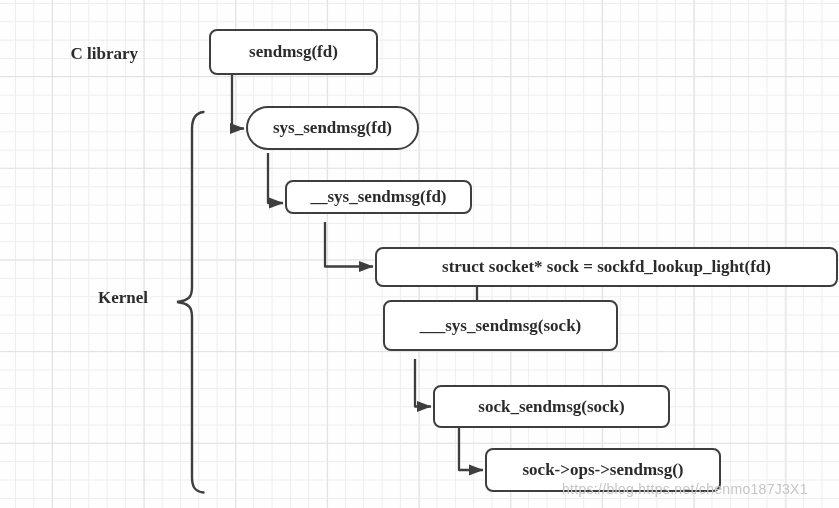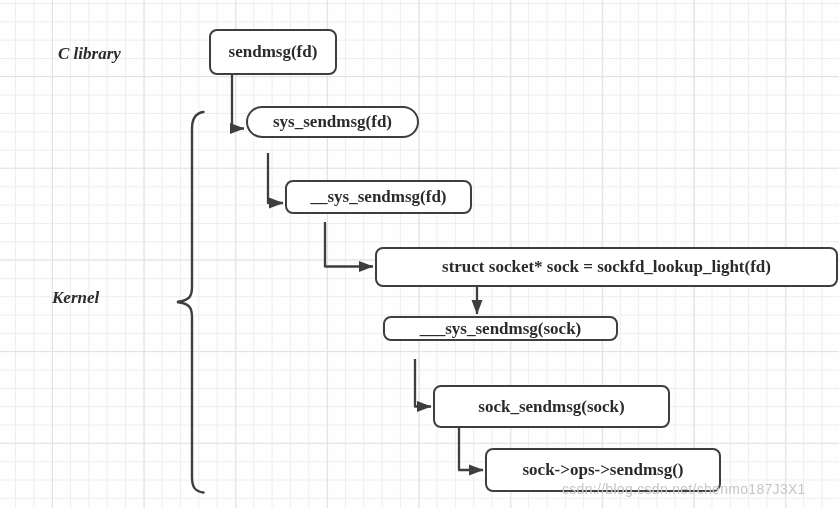--- a/index.html
+++ b/index.html
@@ -22,21 +22,21 @@
   .conn{stroke:#3e3e3e;stroke-width:2.3;fill:none;stroke-linejoin:round;}
   .brace{stroke:#3e3e3e;stroke-width:2.4;fill:none;stroke-linecap:round;}
   .node{
     position:absolute;z-index:3;box-sizing:border-box;
     background:#ffffff;border:2.5px solid #3e3e3e;border-radius:8px;
     display:flex;align-items:center;justify-content:center;
     font-weight:bold;font-size:17px;color:#2b2b2b;white-space:nowrap;
   }
   .side-label{
     position:absolute;z-index:3;font-weight:bold;font-size:17px;color:#2b2b2b;
-    text-align:left;white-space:nowrap;font-style:italic;
+    text-align:right;white-space:nowrap;
   }
   .watermark{
     position:absolute;z-index:9;left:562px;top:481px;
     font-family:"Liberation Sans","DejaVu Sans",sans-serif;
     font-size:14px;color:#c6c6c6;letter-spacing:.3px;white-space:nowrap;
   }
 </style>
 </head>
 <body>
 
@@ -60,45 +60,45 @@
     <path class="conn" marker-end="url(#arrowhead)" d="M232,75 L232,128.5 L244,128.5"></path>
     <path class="conn" marker-end="url(#arrowhead)" d="M268,153 L268,203 L283,203"></path>
     <path class="conn" marker-end="url(#arrowhead)" d="M325,222 L325,266.5 L373,266.5"></path>
     <path class="conn" marker-end="url(#arrowhead)" d="M477,286 L477,314"></path>
     <path class="conn" marker-end="url(#arrowhead)" d="M415,359 L415,406.5 L431,406.5"></path>
     <path class="conn" marker-end="url(#arrowhead)" d="M459,428 L459,470 L483,470"></path>
   </svg>
 
   <div class="side-label" style="left:58px;top:44px;width:80px;">C library</div>
 
-  <div class="side-label" style="left:52px;top:288px;width:80px;">Kernel</div>
+  <div class="side-label" style="left:68px;top:288px;width:80px;">Kernel</div>
 
-  <div class="node" style="left:209px;top:29px;width:128px;height:46px;">
+  <div class="node" style="left:209px;top:29px;width:169px;height:46px;">
     <span>sendmsg(fd)</span>
   </div>
 
-  <div class="node" style="left:246px;top:106px;width:173px;height:32px;border-radius:22px;">
+  <div class="node" style="left:246px;top:106px;width:173px;height:44px;border-radius:22px;">
     <span>sys_sendmsg(fd)</span>
   </div>
 
   <div class="node" style="left:285px;top:180px;width:187px;height:34px;">
     <span>__sys_sendmsg(fd)</span>
   </div>
 
   <div class="node" style="left:375px;top:247px;width:463px;height:40px;">
     <span>struct socket* sock = sockfd_lookup_light(fd)</span>
   </div>
 
-  <div class="node" style="left:383px;top:316px;width:235px;height:25px;">
+  <div class="node" style="left:383px;top:300px;width:235px;height:51px;">
     <span>___sys_sendmsg(sock)</span>
   </div>
 
   <div class="node" style="left:433px;top:385px;width:237px;height:43px;">
     <span>sock_sendmsg(sock)</span>
   </div>
 
   <div class="node" style="left:485px;top:448px;width:236px;height:44px;">
     <span>sock-&gt;ops-&gt;sendmsg()</span>
   </div>
 
-  <div class="watermark">csdn://blog.csdn.net/chenmo187J3X1</div>
+  <div class="watermark">https://blog.https.net/chenmo187J3X1</div>
 
 </div>
 
 </body></html>

